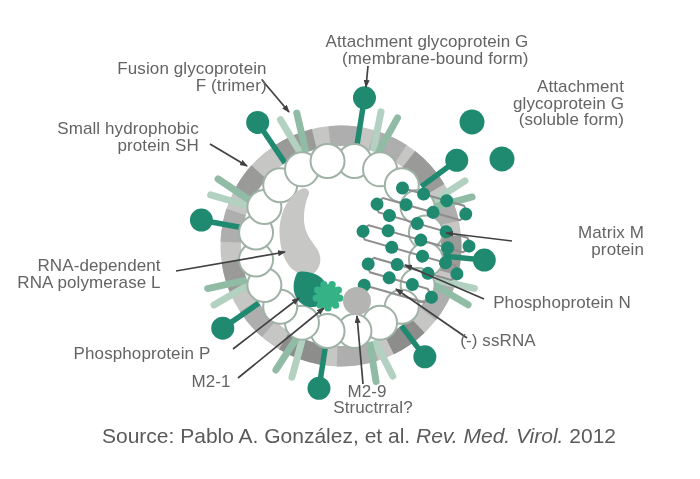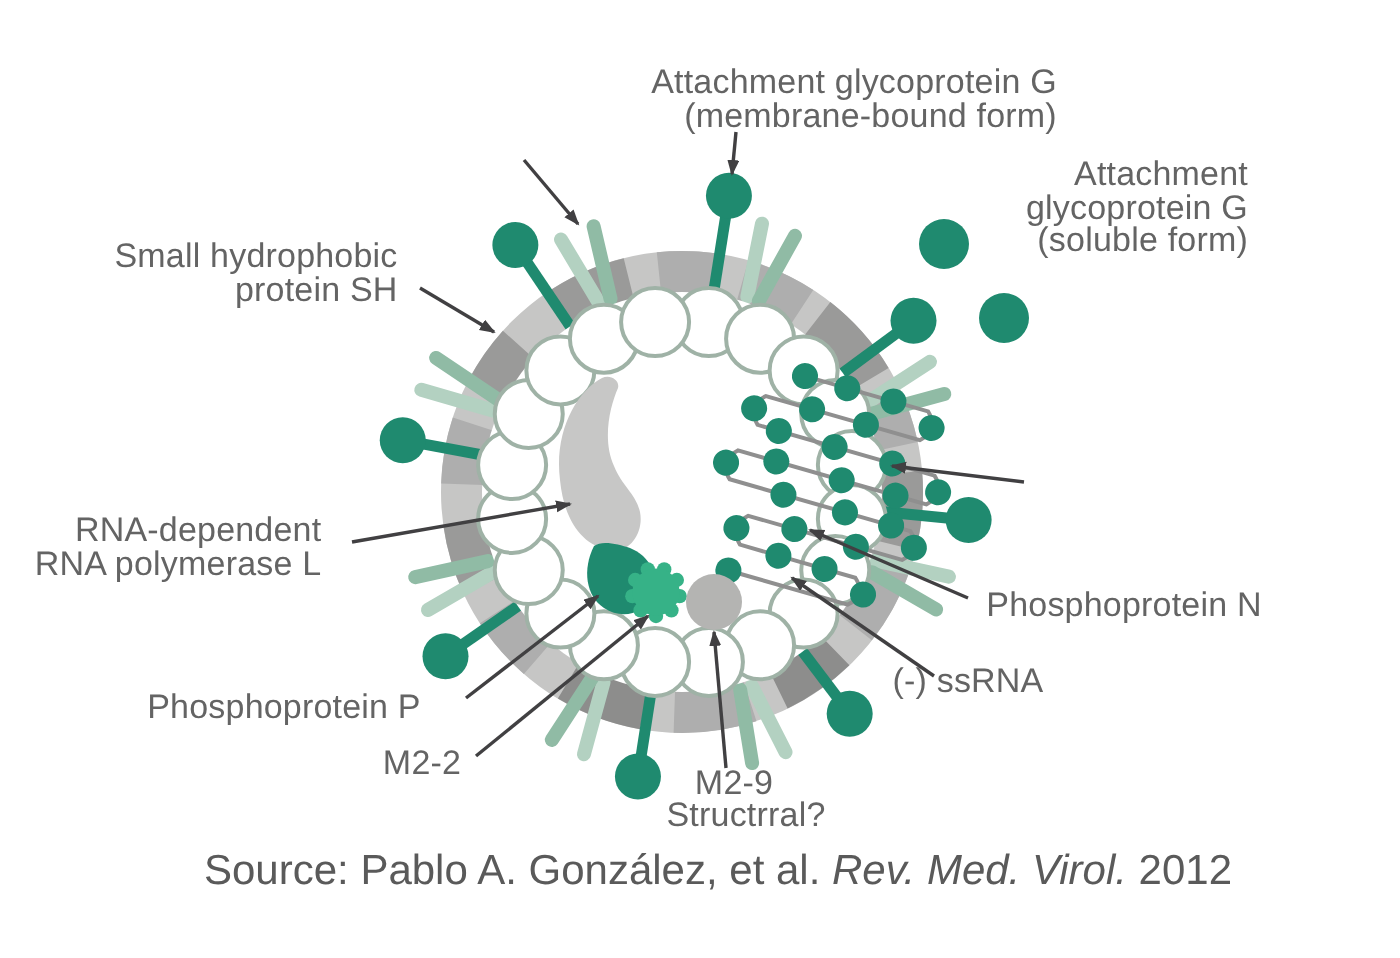--- a/index.html
+++ b/index.html
@@ -160,31 +160,34 @@
         <line x1="176" y1="271" x2="285" y2="252" stroke="var(--arrow)" stroke-width="1.7" marker-end="url(#ah)"></line>
         <line x1="512" y1="241" x2="446" y2="233" stroke="var(--arrow)" stroke-width="1.7" marker-end="url(#ah)"></line>
         <line x1="484" y1="299" x2="405" y2="265" stroke="var(--arrow)" stroke-width="1.7" marker-end="url(#ah)"></line>
         <line x1="467" y1="338" x2="396" y2="289" stroke="var(--arrow)" stroke-width="1.7" marker-end="url(#ah)"></line>
         <line x1="233" y1="349" x2="299" y2="298" stroke="var(--arrow)" stroke-width="1.7" marker-end="url(#ah)"></line>
         <line x1="238" y1="378" x2="324" y2="308" stroke="var(--arrow)" stroke-width="1.7" marker-end="url(#ah)"></line>
         <line x1="363" y1="384" x2="357" y2="316" stroke="var(--arrow)" stroke-width="1.7" marker-end="url(#ah)"></line>
       </g>
   </svg>
 
+  <div class="lbl" style="left:192px;top:77px">Fusion glycoprotein
+F (trimer)</div>
   <div class="lbl" style="left:427px;top:50px">Attachment glycoprotein G
 (membrane-bound form)</div>
   <div class="lbl" style="left:548px;top:104px">Attachment glycoprotein G
 (soluble form)</div>
   <div class="lbl" style="left:128px;top:137px">Small hydrophobic
 protein SH</div>
   <div class="lbl" style="left:89px;top:274px">RNA-dependent
 RNA polymerase L</div>
+  <div class="lbl" style="left:588px;top:241px">Matrix M protein</div>
   <div class="lbl" style="left:562px;top:303px">Phosphoprotein N</div>
-  <div class="lbl" style="left:484px;top:341px">(-) ssRNA</div>
+  <div class="lbl" style="left:498px;top:341px">(-) ssRNA</div>
   <div class="lbl" style="left:142px;top:354px">Phosphoprotein P</div>
-  <div class="lbl" style="left:211px;top:382px">M2-2</div>
+  <div class="lbl" style="left:211px;top:382px">M2-1</div>
   <div class="lbl" style="left:367px;top:392px">M2-9</div>
   <div class="lbl" style="left:373px;top:408px">Structrral?</div>
 
   <div class="src" style="left:359px;top:436px">
     <span>Source: Pablo A. González, et al. </span><span class="it">Rev. Med. Virol.</span><span> 2012</span>
   </div>
 </div>
 
 </body></html>

